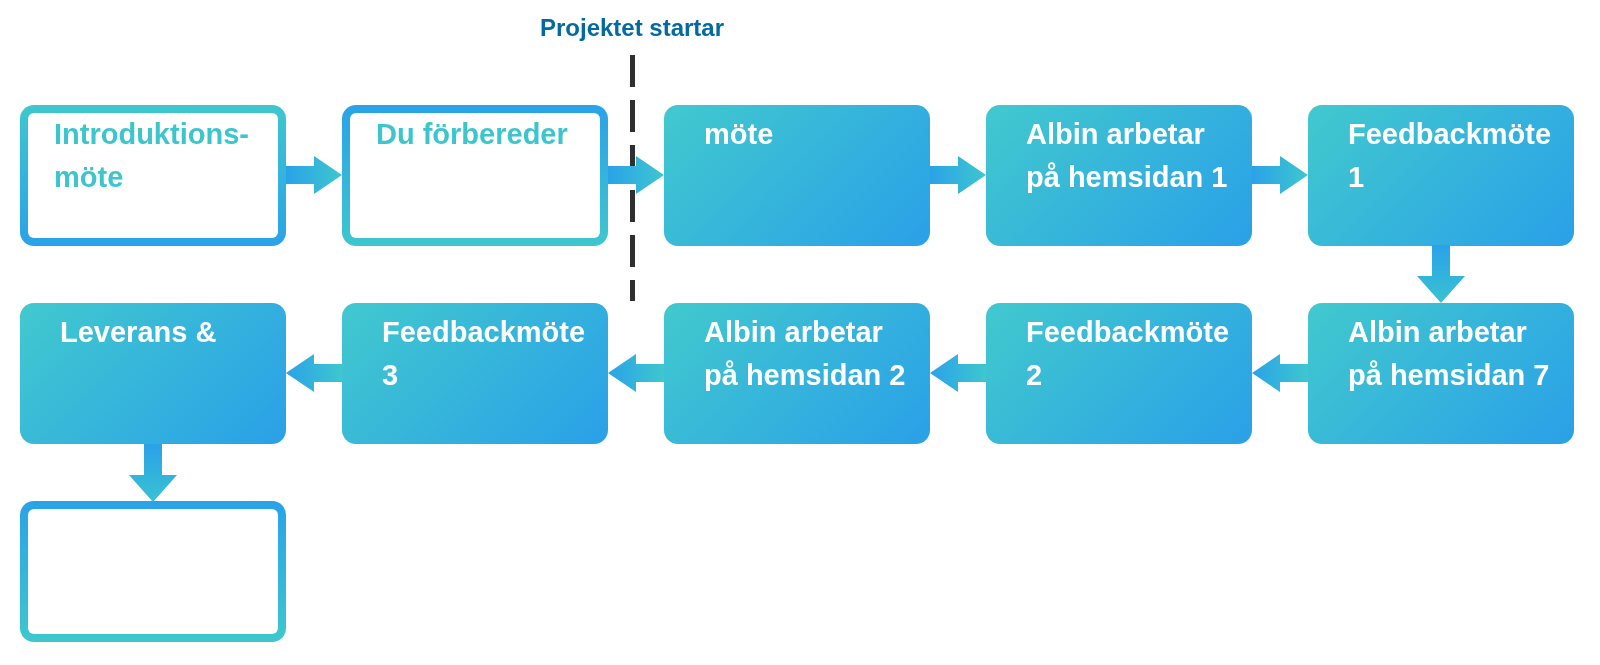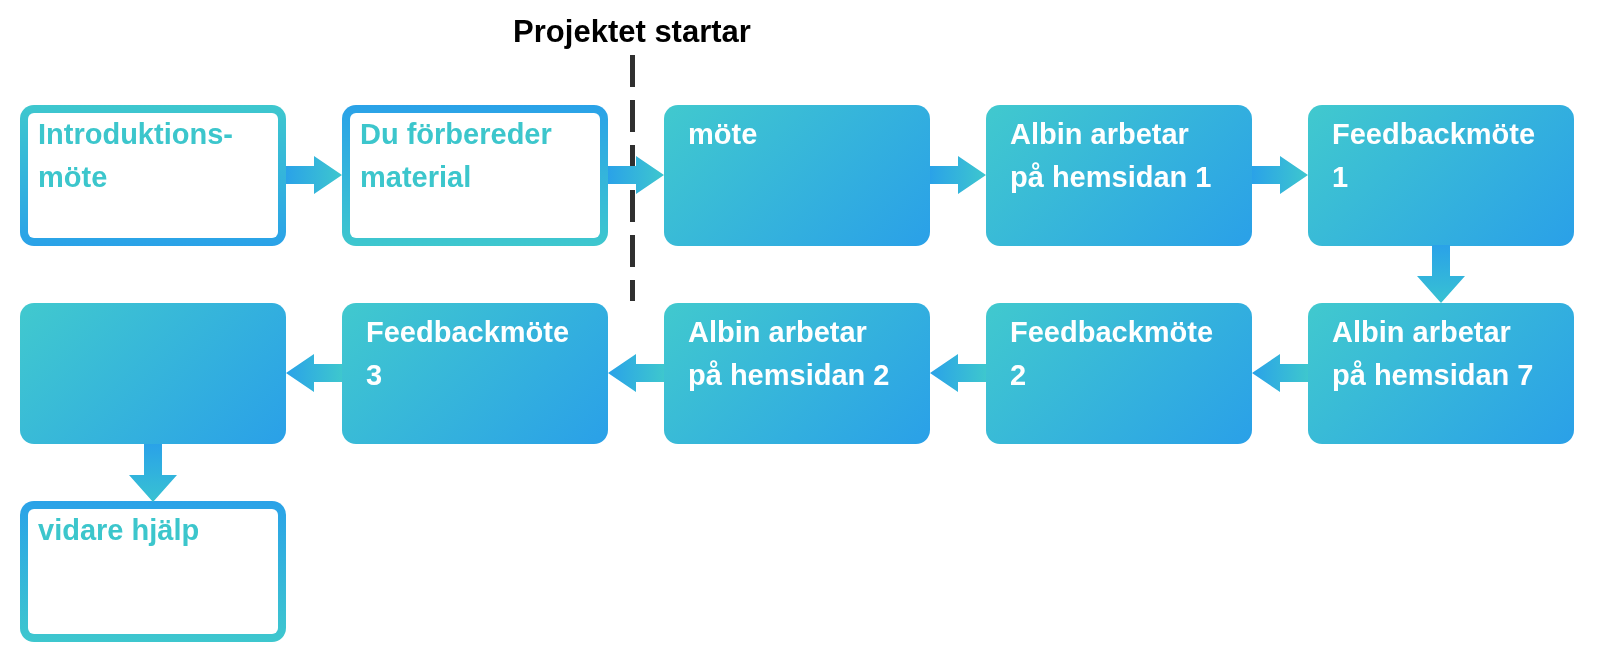--- a/index.html
+++ b/index.html
@@ -7,40 +7,40 @@
     position:relative;
     width:1600px;height:665px;
     background:#ffffff;
     font-family:"Liberation Sans", sans-serif;
     overflow:hidden;
   }
   .milestone-label{
     position:absolute;
     left:632px;top:14px;
     transform:translateX(-50%);
-    font-size:31px;font-weight:bold;
-    color:#000000;
+    font-size:24px;font-weight:bold;
+    color:#0369a1;
     white-space:nowrap;
   }
   .dashed-line{
     position:absolute;
     left:630px;top:55px;
     width:5px;height:246px;
     background:repeating-linear-gradient(180deg,#2F2F2F 0 32px,transparent 32px 45px);
     z-index:1;
   }
   .box{
     position:absolute;
     width:266px;height:141px;
     border-radius:14px;
     box-sizing:border-box;
     font-size:29px;font-weight:bold;
     line-height:43px;
   }
-  .box .line{display:block;white-space:nowrap;}
+  .box .line{display:block;white-space:nowrap;margin-left:16px;}
   .box.filled{
     background:linear-gradient(135deg,#41C9CE 0%,#2AA0E8 100%);
     color:#FFFFFF;
     padding:8px 18px 0 24px;
   }
   .box.outline{
     border:8px solid transparent;
     color:#3CC6CC;
     padding:0 8px 0 10px;
   }
@@ -85,21 +85,20 @@
   <div class="dashed-line"></div>
 
   <div class="box outline grad-teal-blue r1 c1">
     <span class="line">Introduktions-</span>
     <span class="line">möte</span>
   </div>
   <div class="arrow arrow-h arrow-right ar1 g1"></div>
 
   <div class="box outline grad-blue-teal r1 c2">
     <span class="line">Du förbereder</span>
-    <span class="line">material</span>
   </div>
   <div class="arrow arrow-h arrow-right ar1 g2"></div>
 
   <div class="box filled r1 c3">
     <span class="line">möte</span>
   </div>
   <div class="arrow arrow-h arrow-right ar1 g3"></div>
 
   <div class="box filled r1 c4">
     <span class="line">Albin arbetar</span>
@@ -108,20 +107,21 @@
   <div class="arrow arrow-h arrow-right ar1 g4"></div>
 
   <div class="box filled r1 c5">
     <span class="line">Feedbackmöte</span>
     <span class="line">1</span>
   </div>
 
   <div class="arrow arrow-down v1"></div>
 
   <div class="box filled r2 c1">
+    <span class="line">Leverans &amp;</span>
   </div>
   <div class="arrow arrow-h arrow-left ar2 g1"></div>
 
   <div class="box filled r2 c2">
     <span class="line">Feedbackmöte</span>
     <span class="line">3</span>
   </div>
   <div class="arrow arrow-h arrow-left ar2 g2"></div>
 
   <div class="box filled r2 c3">
@@ -137,16 +137,15 @@
   <div class="arrow arrow-h arrow-left ar2 g4"></div>
 
   <div class="box filled r2 c5">
     <span class="line">Albin arbetar</span>
     <span class="line">på hemsidan 7</span>
   </div>
 
   <div class="arrow arrow-down v2"></div>
 
   <div class="box outline grad-blue-teal r3 c1">
-    <span class="line">vidare hjälp</span>
   </div>
 
 </div>
 
 </body></html>

